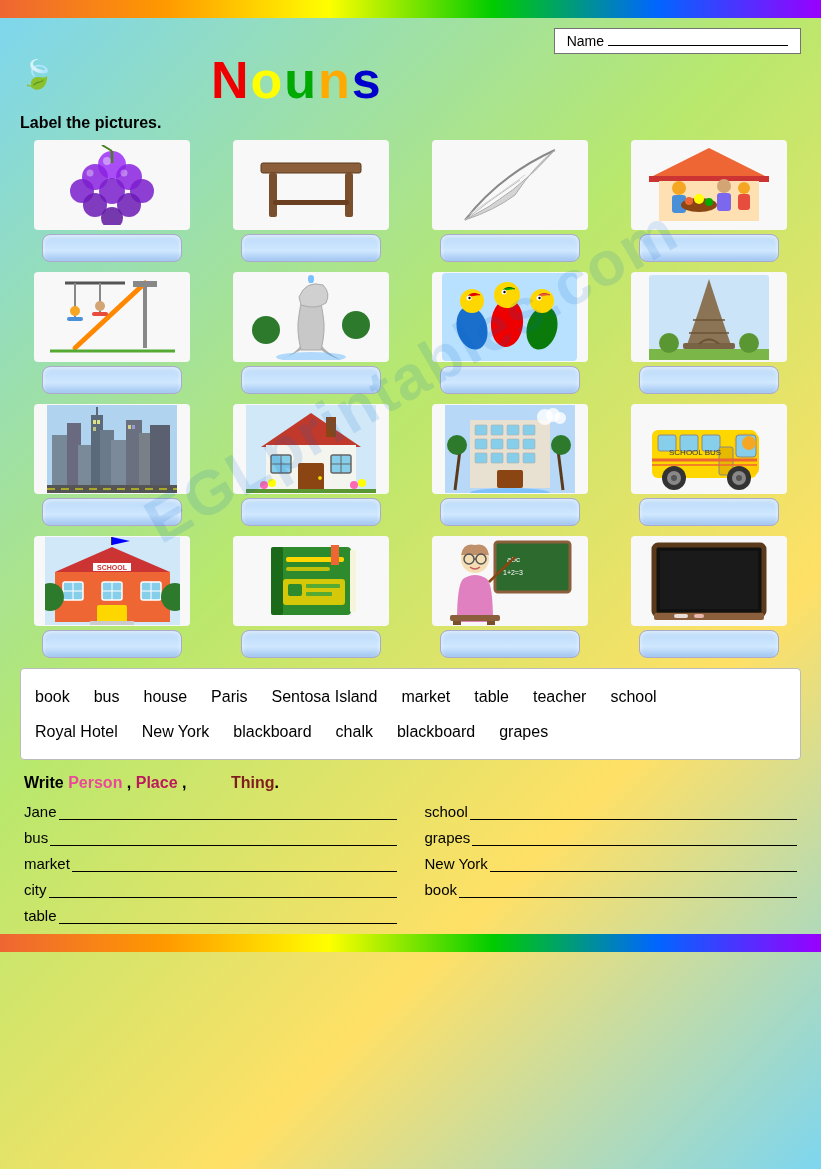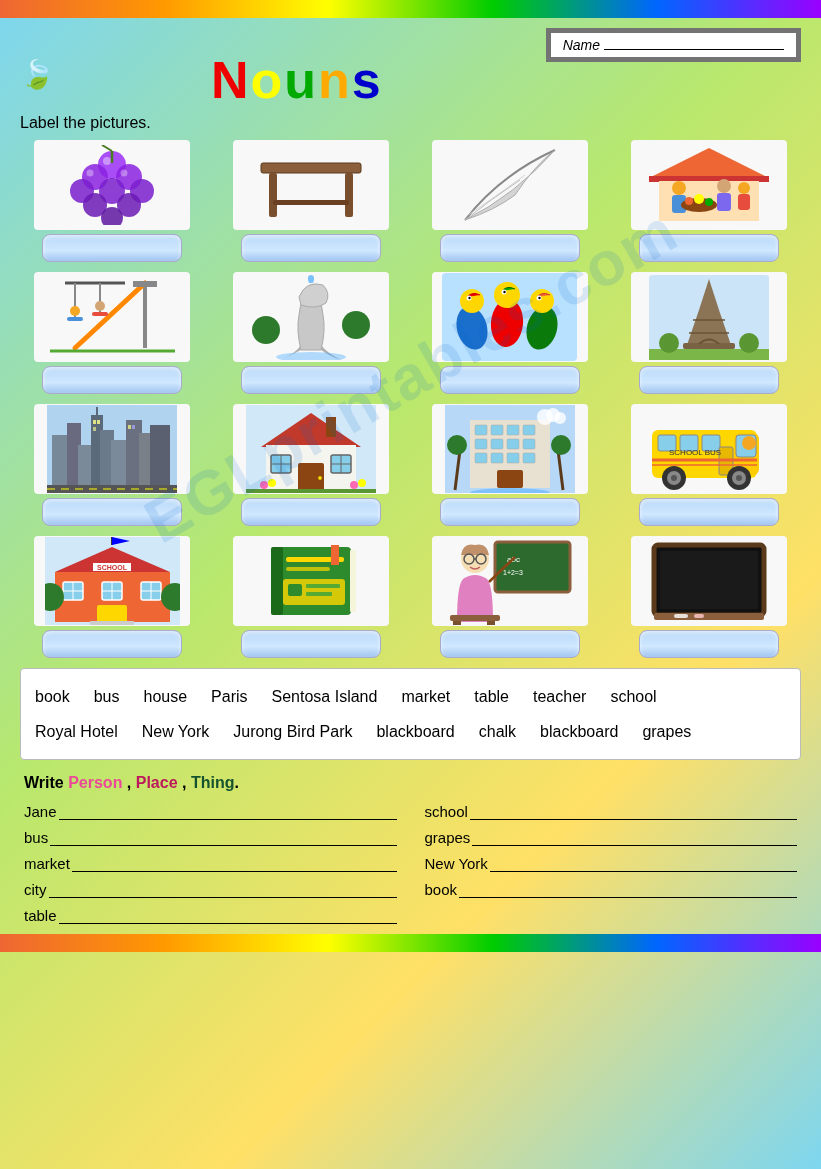--- a/index.html
+++ b/index.html
@@ -34,36 +34,35 @@
       letter-spacing: 2px;
       margin-left: 160px;
       margin-top: 12px;
     }
     .title-nouns span:nth-child(1) { color: #e00; }
     .title-nouns span:nth-child(2) { color: #ff0; }
     .title-nouns span:nth-child(3) { color: #0a0; }
     .title-nouns span:nth-child(4) { color: #fa0; }
     .title-nouns span:nth-child(5) { color: #00c; }
     .name-box {
-      border: 5px solid #737373;
+      border: 1px solid #737373;
       padding: 4px 12px;
       background: white;
       min-width: 240px;
       font-size: 14px;
-      font-style: italic;
     }
     .name-line {
       border-bottom: 1px solid #000;
       display: inline-block;
       width: 180px;
       margin-left: 4px;
     }
     .label-pictures {
       font-size: 16px;
-      font-weight: normal;
+      font-weight: bold;
       margin-bottom: 8px;
     }
     .pictures-grid {
       display: grid;
       grid-template-columns: repeat(4, 1fr);
       gap: 10px 14px;
       margin-bottom: 10px;
     }
     .pic-cell {
       display: flex;
@@ -114,21 +113,21 @@
       margin-top: 14px;
       padding: 0 4px;
     }
     .write-title {
       font-size: 16px;
       font-weight: bold;
       margin-bottom: 10px;
     }
     .write-title .person { color: #ec4899; }
     .write-title .place { color: #be185d; }
-    .write-title .thing { color: #14532d; }
+    .write-title .thing { color: #7f1d1d; margin-left: 40px; }
     .write-grid {
       display: grid;
       grid-template-columns: 1fr 1fr;
       gap: 8px 28px;
       font-size: 15px;
     }
     .write-item {
       display: flex;
       align-items: flex-end;
       gap: 2px;
@@ -614,21 +613,20 @@
       <span>Paris</span>
       <span>Sentosa Island</span>
       <span>market</span>
       <span>table</span>
       <span>teacher</span>
       <span>school</span>
     </div>
     <div class="word-bank-row">
       <span>Royal Hotel</span>
       <span>New York</span>
-      <span>Jurong Bird Park</span>
       <span>blackboard</span>
       <span>chalk</span>
       <span>blackboard</span>
       <span>grapes</span>
     </div>
   </div>
 
   <div class="write-section">
     <div class="write-title">
       <span>Write </span><span class="person">Person</span> , <span class="place">Place</span> , <span class="thing">Thing</span><span>.</span>

